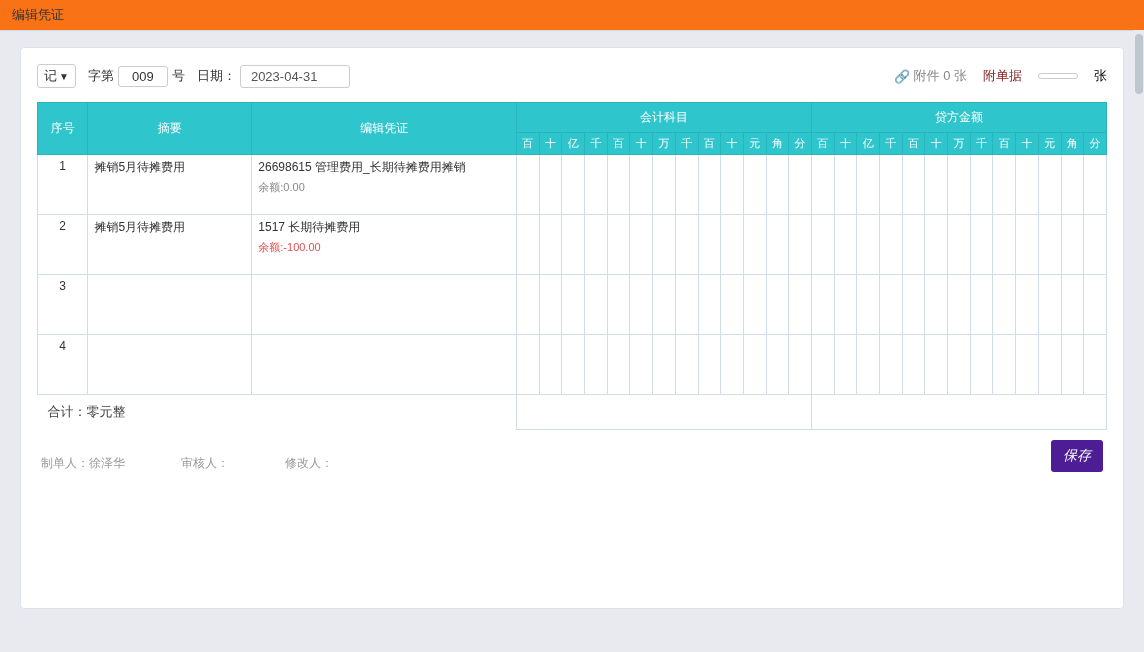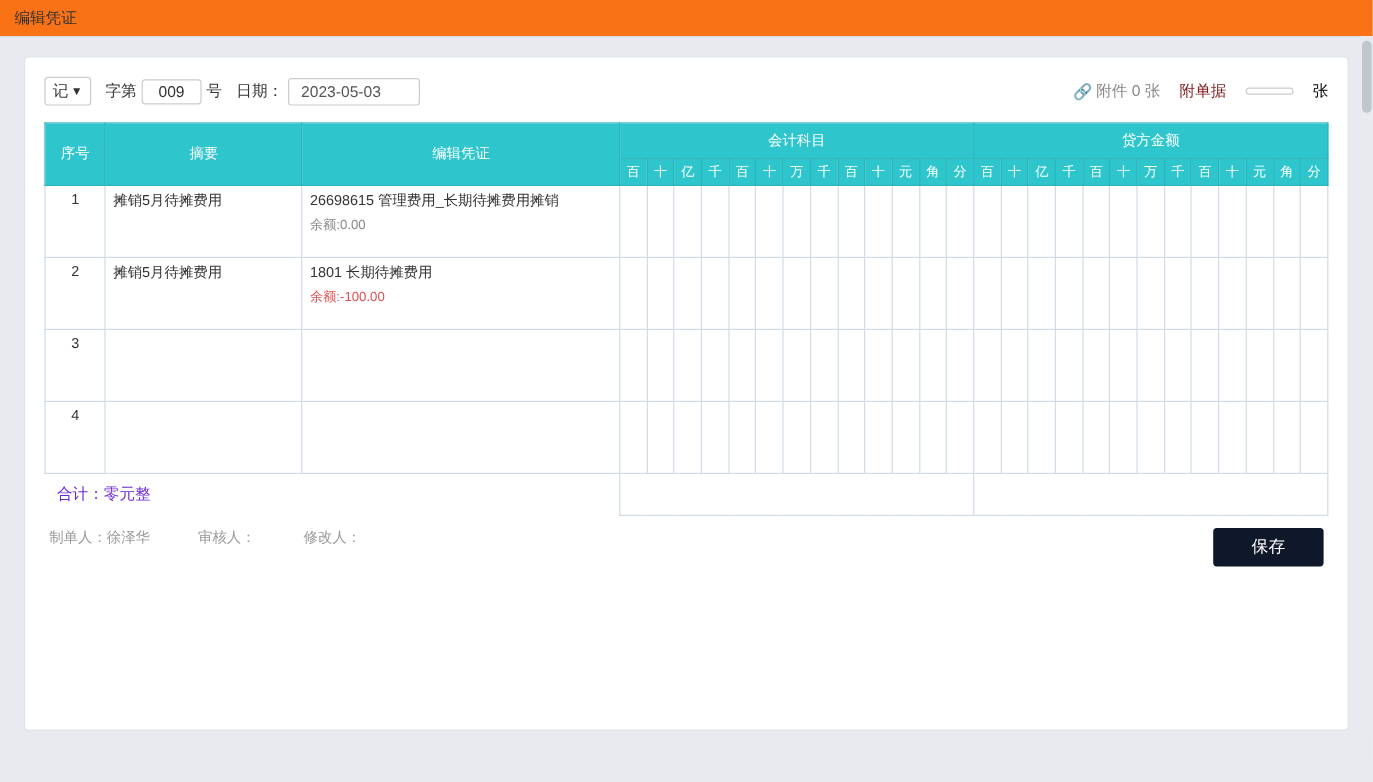--- a/index.html
+++ b/index.html
@@ -163,39 +163,40 @@
       font-size: 11px;
       margin-top: 4px;
     }
     .balance-negative {
       color: #e05050;
     }
     .total-row {
       border-top: 1px solid #d0dce8;
       padding: 8px 10px;
       font-size: 13px;
-      color: #6d28d9;
+      color: #404040;
     }
     .footer-row {
       display: flex;
-      align-items: flex-start;
-      gap: 40px;
+      align-items: flex-end;
+      gap: 56px;
       padding: 10px 4px 0;
       color: #999;
       font-size: 12px;
     }
     .save-btn {
       margin-left: auto;
-      background: #0f172a;
+      background: #4c1d95;
       color: #fff;
       border: none;
-      padding: 7px 32px;
+      padding: 7px 12px;
       border-radius: 3px;
       font-size: 14px;
       cursor: pointer;
+      font-style: italic;
     }
     .scrollbar-track {
       position: absolute;
       right: 0;
       top: 30px;
       width: 10px;
       height: 580px;
       background: #e8eaf0;
     }
     .scrollbar-thumb {
@@ -234,21 +235,21 @@
             <span style="font-size:10px;">▼</span>
           </div>
         </div>
         <div class="toolbar-item">
           <span class="zi-di-label">字第</span>
           <div class="zi-di-num">009</div>
           <span class="hao-label">号</span>
         </div>
         <div class="toolbar-item">
           <span>日期：</span>
-          <div class="date-field">2023-05-03</div>
+          <div class="date-field">2023-04-31</div>
         </div>
         <div class="attachment-area">
           <a class="attachment-link">
             <span>🔗</span>
             <span>附件 0 张</span>
           </a>
           <span class="fu-dan-ju">附单据</span>
           <div class="zhang-field"></div>
           <span>张</span>
         </div>
@@ -324,21 +325,21 @@
               <td class="char-col"></td>
               <td class="char-col"></td>
               <td class="char-col"></td>
               <td class="char-col"></td>
               <td class="char-col"></td>
             </tr>
             <tr>
               <td class="row-num">2</td>
               <td class="summary-cell">摊销5月待摊费用</td>
               <td class="subject-cell">
-                <div>1801 长期待摊费用</div>
+                <div>1517 长期待摊费用</div>
                 <div class="balance-text balance-negative">余额:-100.00</div>
               </td>
               <td class="char-col"></td>
               <td class="char-col"></td>
               <td class="char-col"></td>
               <td class="char-col"></td>
               <td class="char-col"></td>
               <td class="char-col"></td>
               <td class="char-col"></td>
               <td class="char-col"></td>

